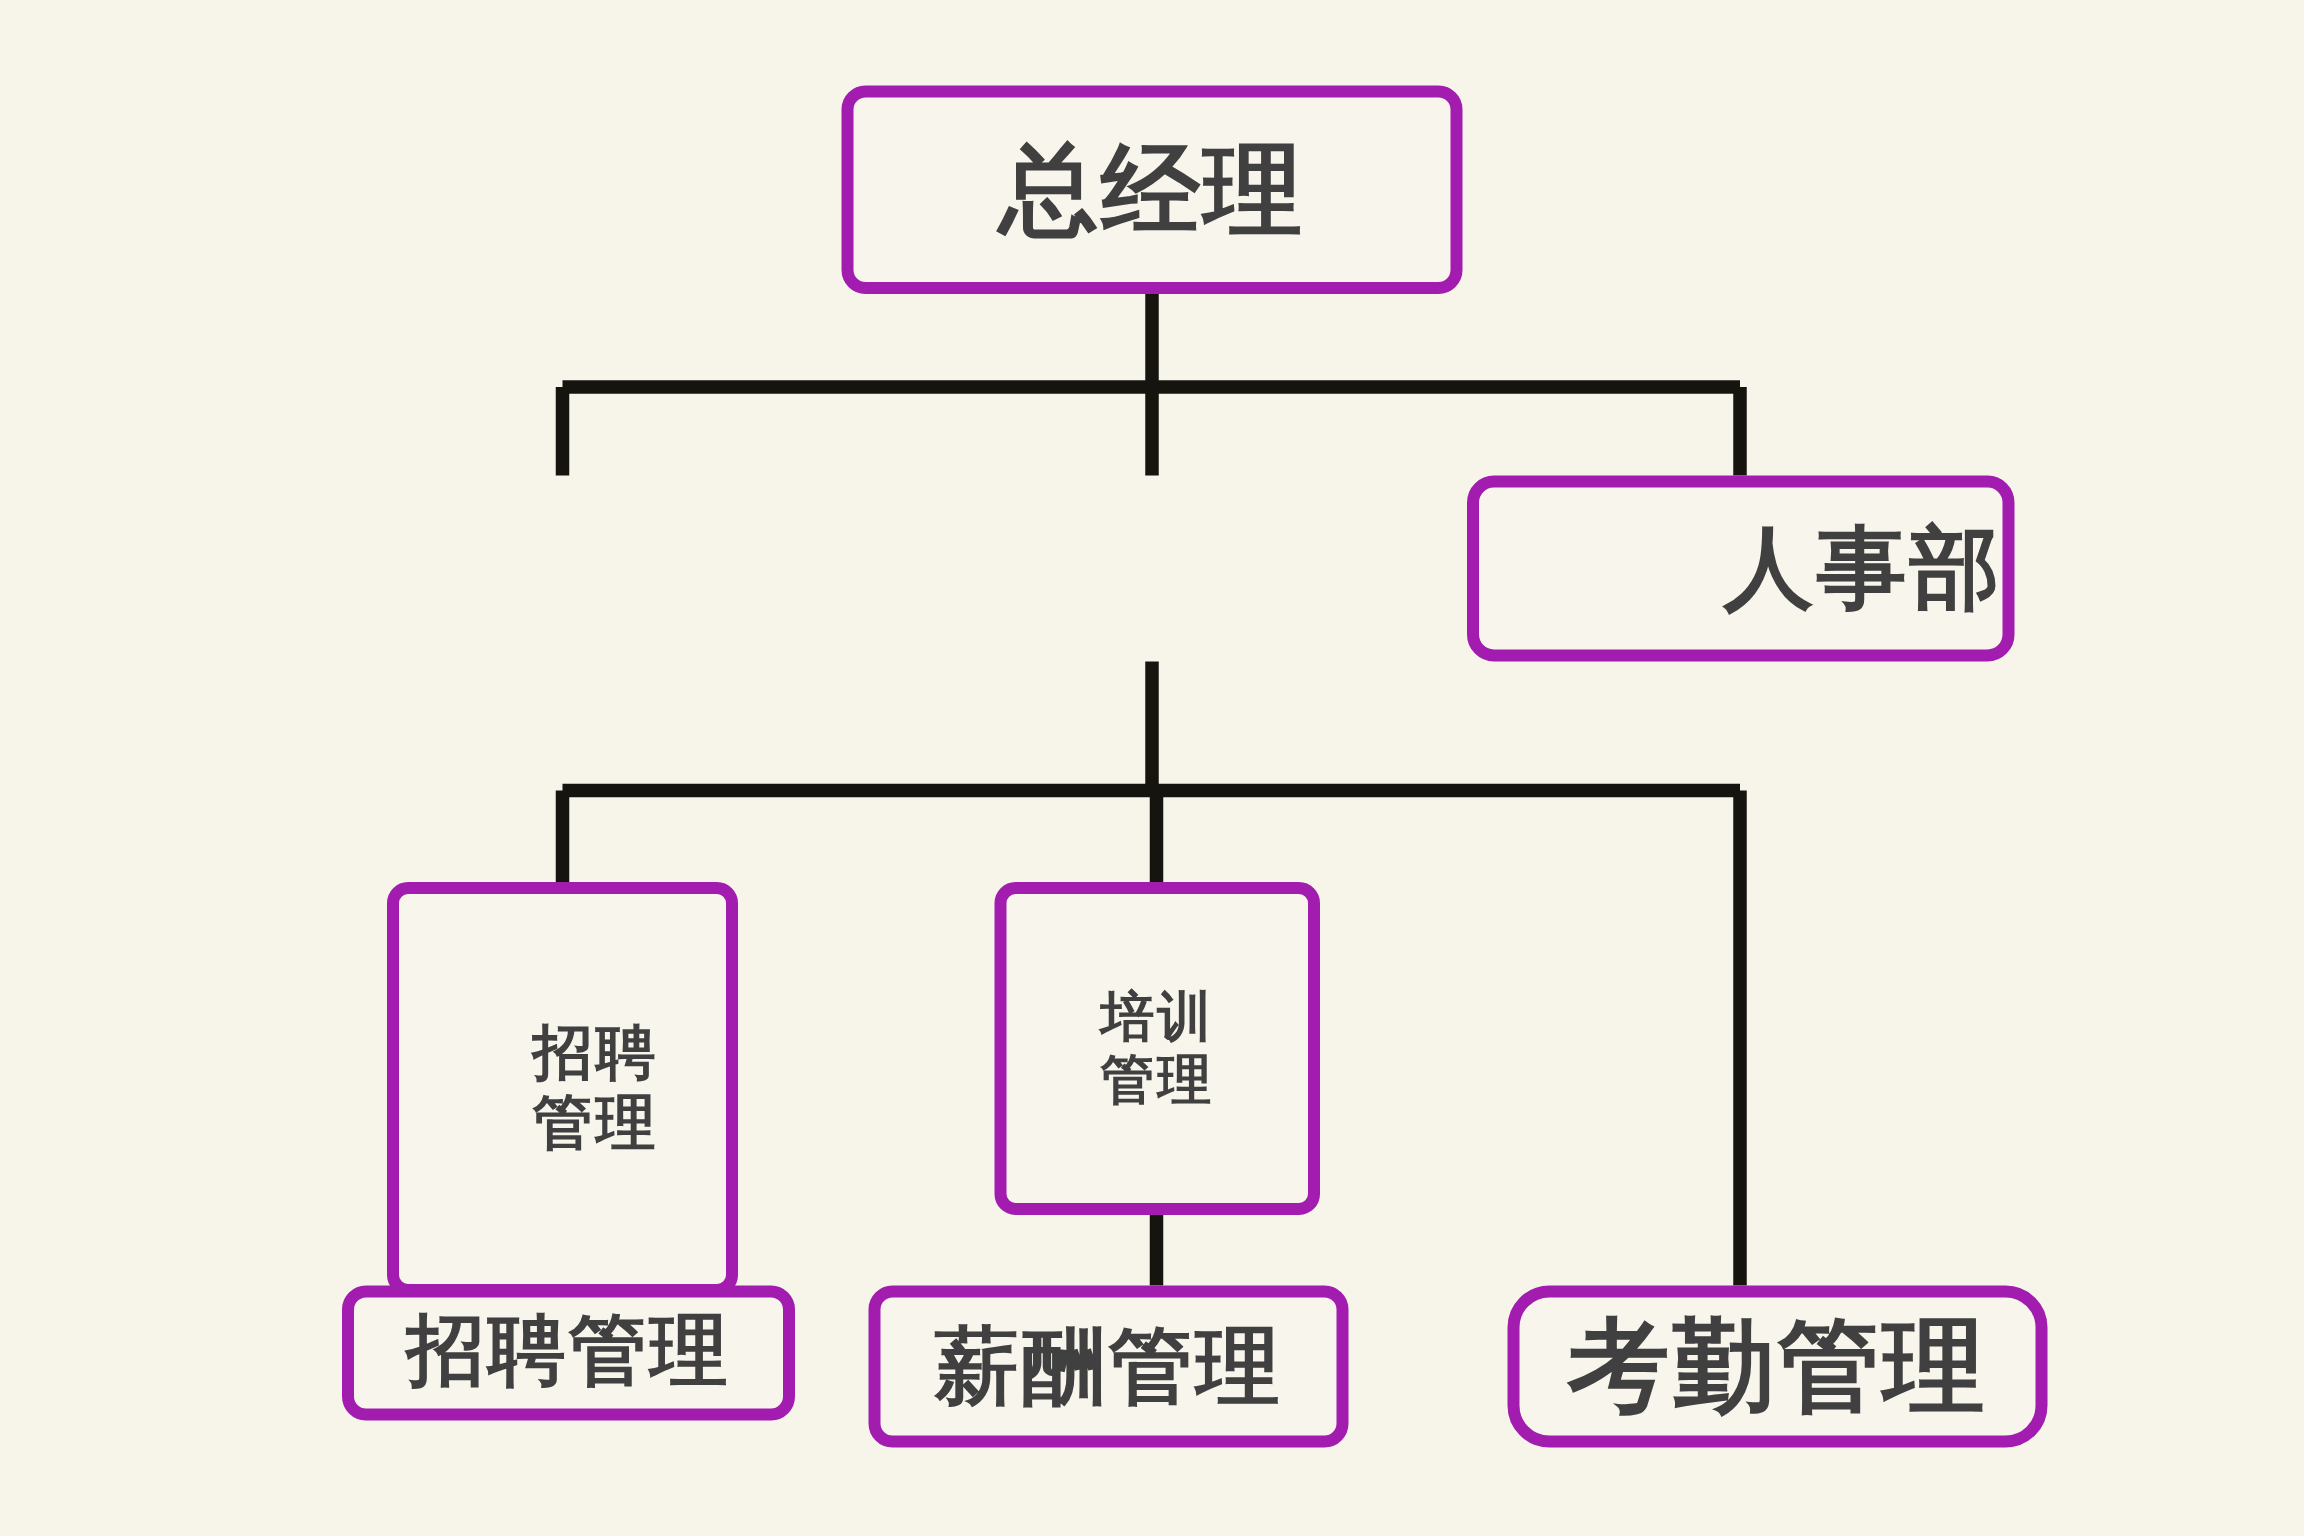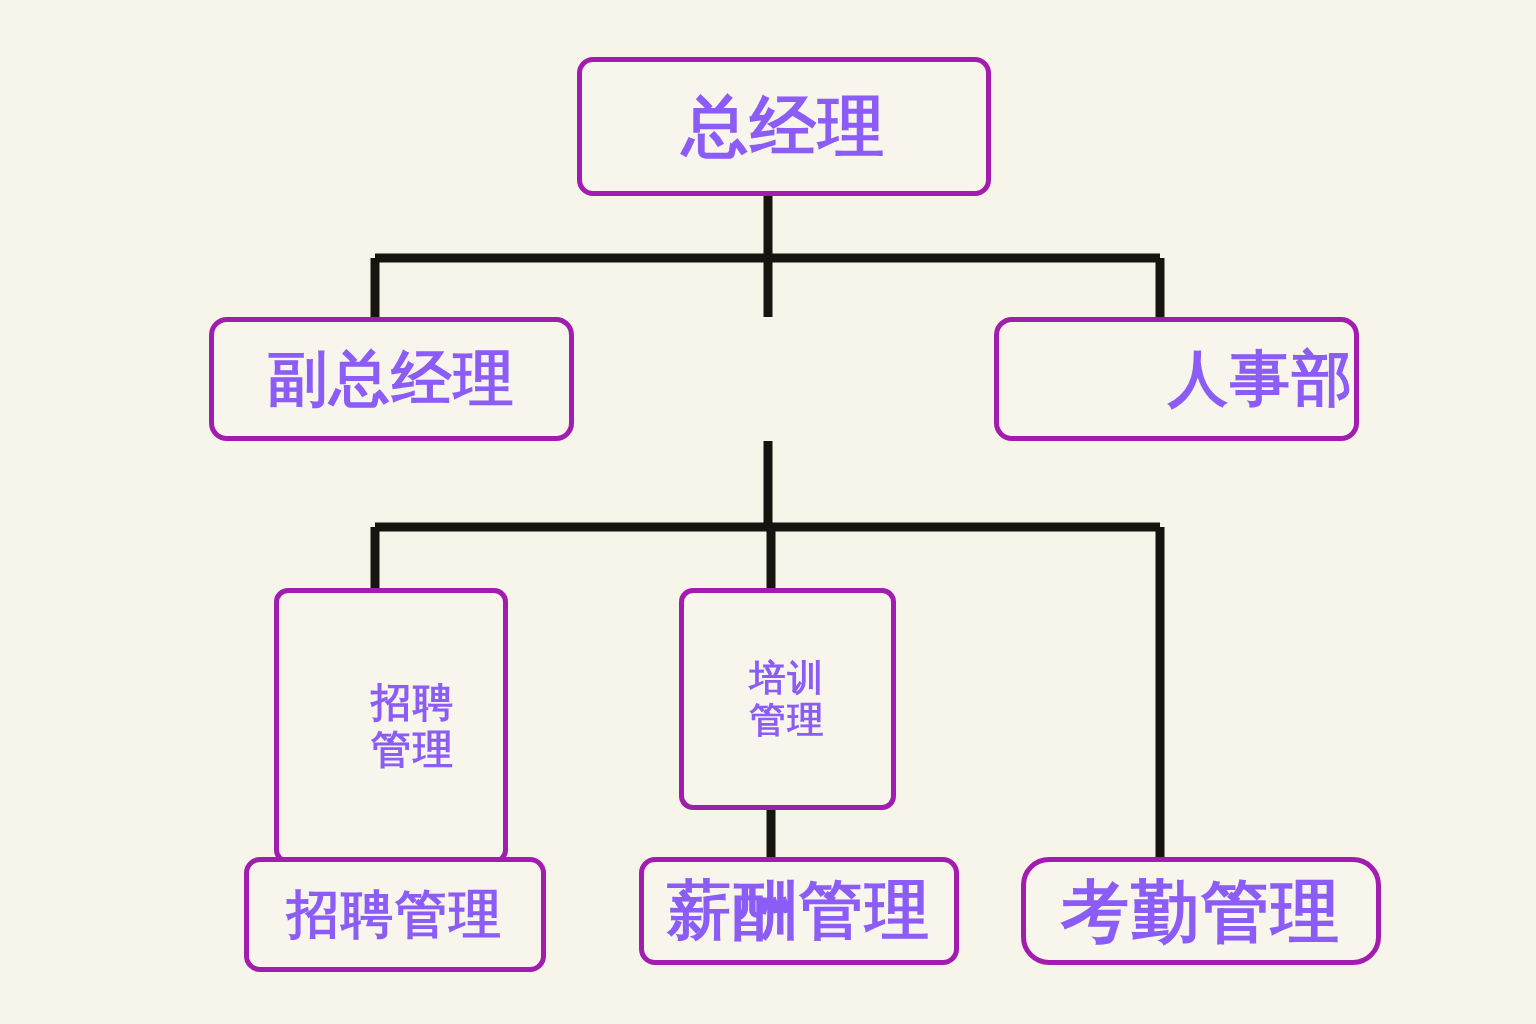--- a/index.html
+++ b/index.html
@@ -25,32 +25,31 @@
     left: 0;
     top: 0;
     width: 1536px;
     height: 1024px;
     pointer-events: none;
   }
   .node {
     position: absolute;
     box-sizing: border-box;
     background: #f8f5ec;
-    border: 5px solid #a21caf;
+    border: 8px solid #a21caf;
     border-radius: 18px;
     display: flex;
     align-items: center;
     justify-content: center;
     text-align: center;
-    color: #8b5cf6;
+    color: #404040;
     font-weight: 700;
     letter-spacing: 2px;
     line-height: 1.18;
     z-index: 2;
-    margin-left: 16px;
   }
   .node-label {
     display: block;
     white-space: pre-line;
   }
   
   #node-root {
     left: 561px;  top: 57px;  width: 414px; height: 139px;
     font-size: 66px;
     border-radius: 16px;
@@ -76,27 +75,27 @@
     border-radius: 14px;
     padding-left: 44px;
   }
   #node-training-mgmt {
     left: 663px; top: 588px; width: 217px; height: 222px;
     font-size: 36px;
     border-radius: 14px;
   }
   
   #node-recruit-leaf {
-    left: 228px; top: 857px; width: 302px; height: 115px;
+    left: 228px; top: 857px; width: 302px; height: 90px;
     font-size: 52px;
     border-radius: 16px;
   }
   #node-salary-leaf {
-    left: 623px; top: 857px; width: 320px; height: 108px;
-    font-size: 64px;
+    left: 579px; top: 857px; width: 320px; height: 108px;
+    font-size: 56px;
     border-radius: 16px;
   }
   #node-attendance-leaf {
     left: 1005px; top: 857px; width: 360px; height: 108px;
     font-size: 68px;
     border-radius: 28px;
   }
 </style>
 </head>
 <body>
@@ -125,23 +124,20 @@
 
       <path d="M 375 810 L 375 857"></path>
       <path d="M 771 810 L 771 857"></path>
     </g>
   </svg>
 
   <div class="node" id="node-root">
     <span class="node-label">总经理</span>
   </div>
 
-  <div class="node" id="node-deputy-gm">
-    <span class="node-label">副总经理</span>
-  </div>
 
 
   <div class="node" id="node-hr">
     <span class="node-label">人事部</span>
   </div>
 
   <div class="node" id="node-recruit-mgmt">
     <span class="node-label">招聘
 管理</span>
   </div>

